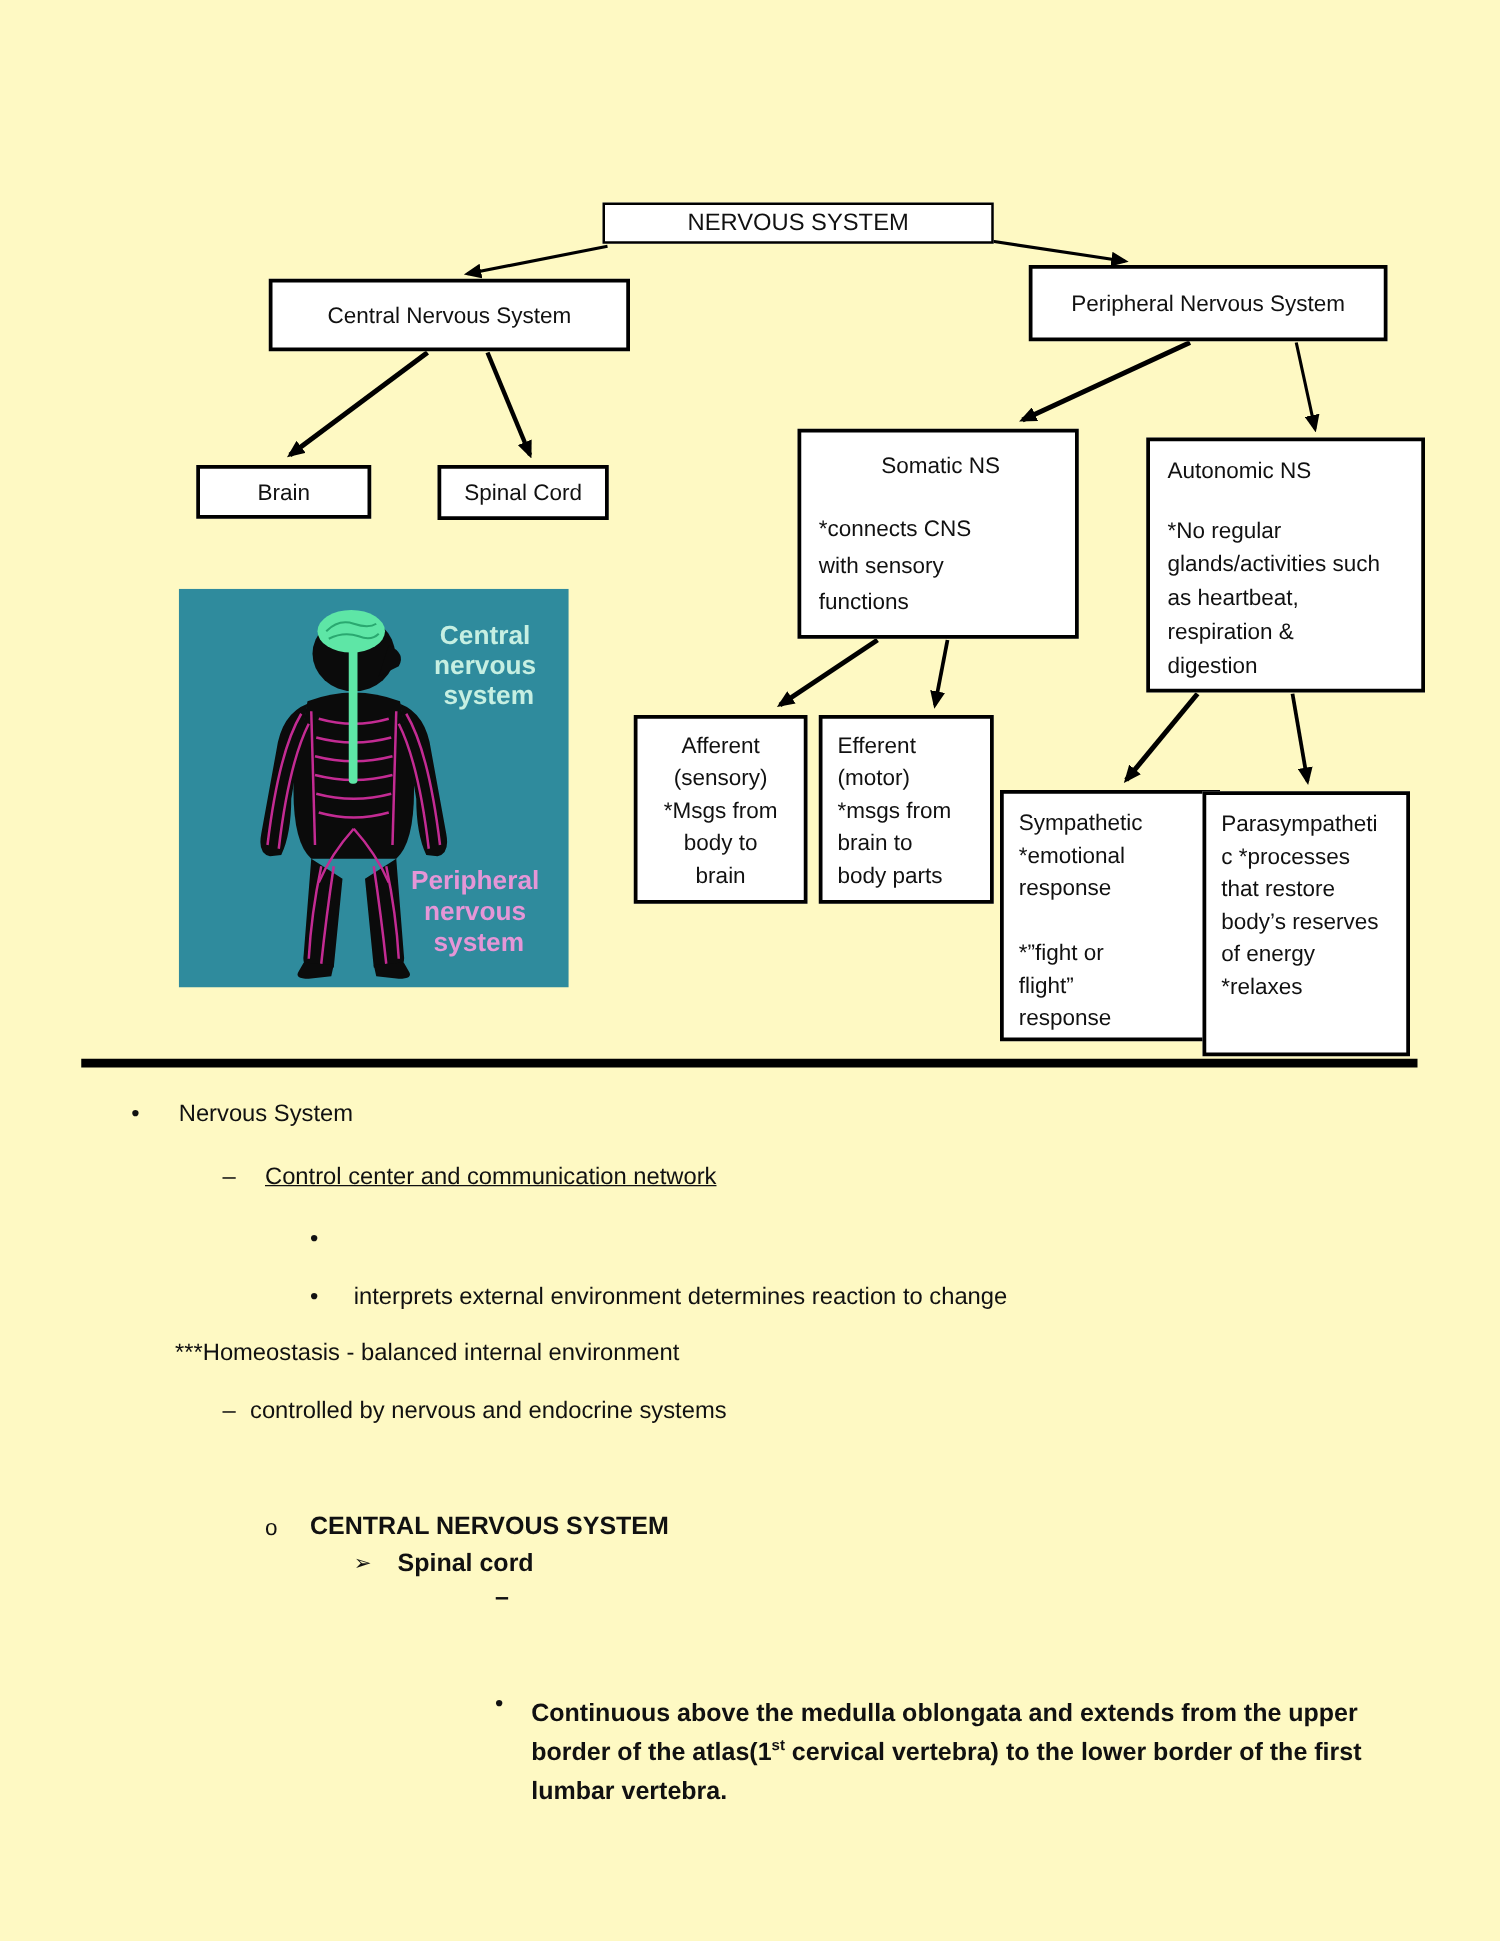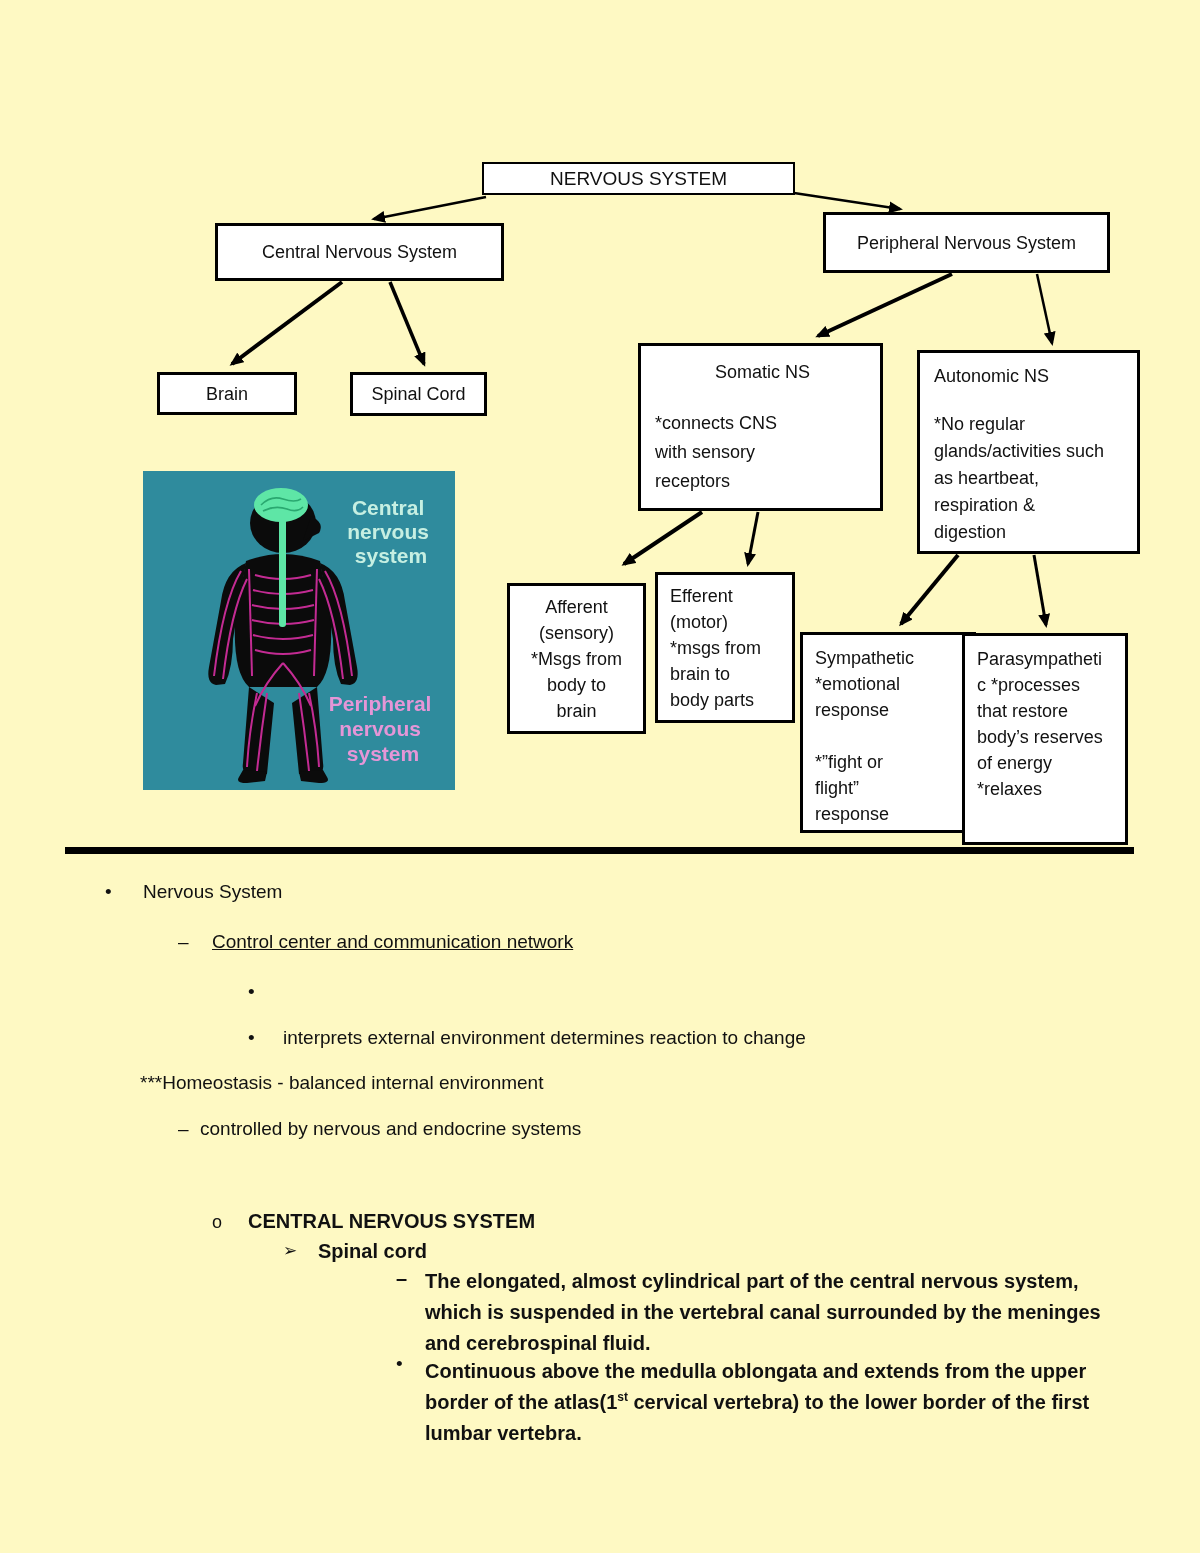--- a/index.html
+++ b/index.html
@@ -8,26 +8,26 @@
   
   .fbox{position:absolute;background:#fff;border:3px solid #000;box-sizing:border-box;
         font-size:18px;line-height:26px;color:#111;}
   .fbox.center{display:flex;align-items:center;justify-content:center;text-align:center;}
   .pre{white-space:pre-line;}
   #box-root{left:482px;top:162px;width:313px;height:33px;border-width:2px;font-size:19px;}
   #box-central{left:215px;top:223px;width:289px;height:58px;}
   #box-peripheral{left:823px;top:212px;width:287px;height:61px;}
   #box-brain{left:157px;top:372px;width:140px;height:43px;}
   #box-spinal{left:350px;top:372px;width:137px;height:44px;}
-  #box-somatic{left:638px;top:343px;width:245px;height:168px;padding:12px 10px 0 14px;line-height:29px;}
+  #box-somatic{left:638px;top:343px;width:225px;height:168px;padding:12px 10px 0 14px;line-height:29px;}
   #box-somatic .ttl{text-align:center;}
   #box-somatic .bdy{margin-top:22px;}
   #box-autonomic{left:917px;top:350px;width:223px;height:204px;padding:10px 8px 0 14px;line-height:27px;}
   #box-autonomic .bdy{margin-top:21px;}
-  #box-afferent{left:507px;top:572px;width:139px;height:151px;padding-top:8px;text-align:center;margin-top:11px;}
+  #box-afferent{left:507px;top:572px;width:139px;height:151px;padding-top:8px;text-align:center;}
   #box-efferent{left:655px;top:572px;width:140px;height:151px;padding:8px 4px 0 12px;}
   #box-sympathetic{left:800px;top:632px;width:176px;height:201px;padding:10px 4px 0 12px;}
   #box-parasympathetic{left:962px;top:633px;width:166px;height:212px;padding:10px 4px 0 12px;}
   #arrows{position:absolute;left:0;top:0;width:1200px;height:860px;pointer-events:none;}
   
   #figure{position:absolute;left:143px;top:471px;width:312px;height:319px;}
   #figure svg{display:block;}
   
   #divider{position:absolute;left:65px;top:847px;width:1069px;height:7px;background:#000;}
   
@@ -76,21 +76,21 @@
   <div class="fbox center" id="box-root">NERVOUS SYSTEM</div>
   <div class="fbox center" id="box-central">Central Nervous System</div>
   <div class="fbox center" id="box-peripheral">Peripheral Nervous System</div>
   <div class="fbox center" id="box-brain">Brain</div>
   <div class="fbox center" id="box-spinal">Spinal Cord</div>
 
   <div class="fbox" id="box-somatic">
     <div class="ttl">Somatic NS</div>
     <div class="bdy pre">*connects CNS
 with sensory
-receptors</div>
+functions</div>
   </div>
 
   <div class="fbox" id="box-autonomic">
     <div class="ttl">Autonomic NS</div>
     <div class="bdy pre">*No regular
 glands/activities such
 as heartbeat,
 respiration &amp;
 digestion</div>
   </div>
@@ -194,22 +194,19 @@
   <span class="nb" id="b5">–</span>
   <span class="nt" id="t5">controlled by nervous and endocrine systems</span>
 
   <span class="nb" id="b6">o</span>
   <span class="nt bold" id="t6">CENTRAL NERVOUS SYSTEM</span>
 
   <span class="nb" id="b7">➢</span>
   <span class="nt bold" id="t7">Spinal cord</span>
 
   <span class="nb bold" id="b8">–</span>
-  <span class="nt bold wrap pre" id="t8">The elongated, almost cylindrical part of the central nervous system,
-which is suspended in the vertebral canal surrounded by the meninges
-and cerebrospinal fluid.</span>
 
   <span class="nb" id="b9">•</span>
   <span class="nt bold wrap pre" id="t9"><span>Continuous above the medulla oblongata and extends from the upper
 border of the atlas(1</span><sup class="st">st</sup><span> cervical vertebra) to the lower border of the first
 lumbar vertebra.</span></span>
 
 </div>
 
 </body></html>

